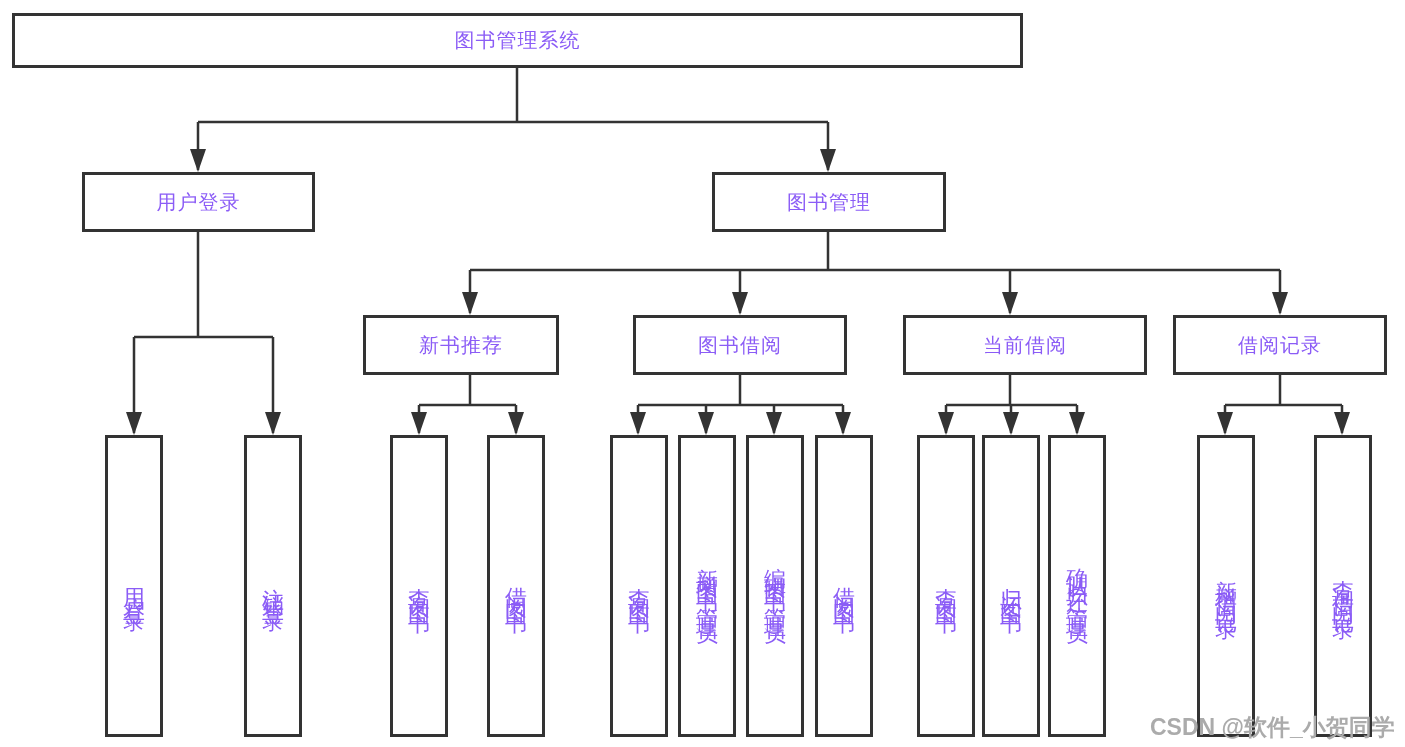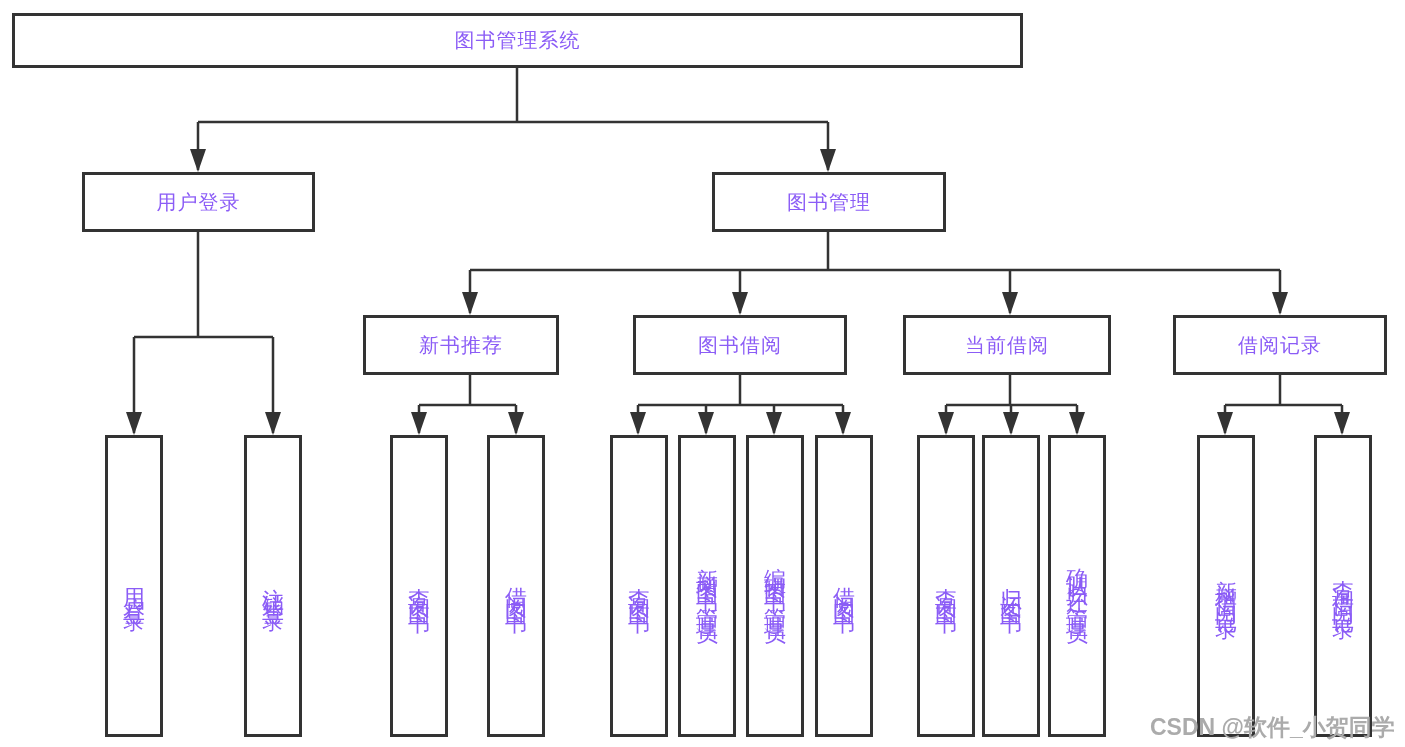--- a/index.html
+++ b/index.html
@@ -94,21 +94,21 @@
       </g>
   </svg>
 
   <div class="box hbox" style="left:12px;top:13px;width:1011px;height:55px">图书管理系统</div>
 
   <div class="box hbox" style="left:82px;top:172px;width:233px;height:60px">用户登录</div>
   <div class="box hbox" style="left:712px;top:172px;width:234px;height:60px">图书管理</div>
 
   <div class="box hbox" style="left:363px;top:315px;width:196px;height:60px">新书推荐</div>
   <div class="box hbox" style="left:633px;top:315px;width:214px;height:60px">图书借阅</div>
-  <div class="box hbox" style="left:903px;top:315px;width:208px;height:60px">当前借阅</div>
+  <div class="box hbox" style="left:903px;top:315px;width:244px;height:60px">当前借阅</div>
   <div class="box hbox" style="left:1173px;top:315px;width:214px;height:60px">借阅记录</div>
 
   <div class="box vbox" style="left:105px;top:435px;width:58px;height:302px">用户登录</div>
   <div class="box vbox" style="left:244px;top:435px;width:58px;height:302px">注销登录</div>
 
   <div class="box vbox" style="left:390px;top:435px;width:58px;height:302px">查询图书</div>
   <div class="box vbox" style="left:487px;top:435px;width:58px;height:302px">借阅图书</div>
 
   <div class="box vbox" style="left:610px;top:435px;width:58px;height:302px">查询图书</div>
   <div class="box vbox" style="left:678px;top:435px;width:58px;height:302px">新增图书（管理员）</div>

